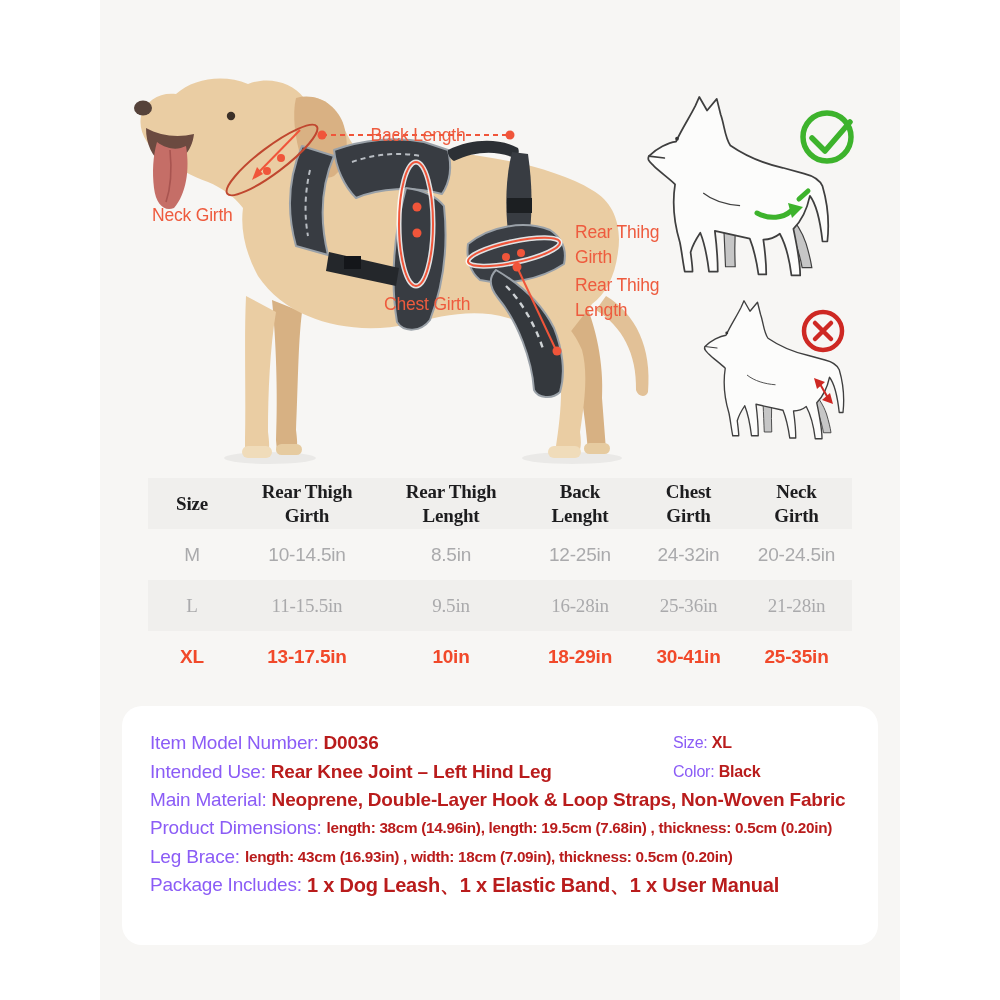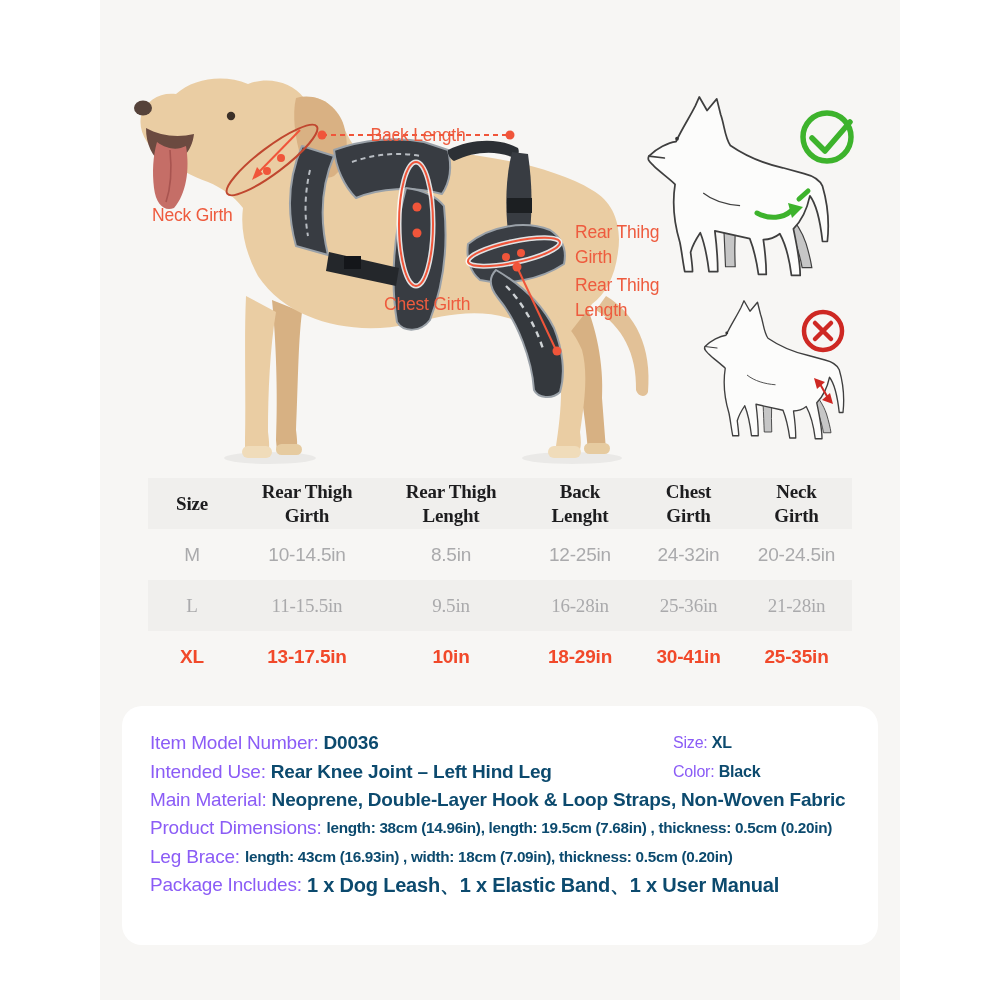--- a/index.html
+++ b/index.html
@@ -41,21 +41,21 @@
   .card{
     position:absolute;left:22px;top:706px;width:756px;height:239px;
     background:#ffffff;border-radius:20px;box-sizing:border-box;
     padding:23px 28px 0 28px;
   }
   .card .line{
     height:28.4px;display:flex;align-items:center;white-space:nowrap;
     font-size:19px;letter-spacing:-0.2px;color:#161616;
   }
   .card .lbl{color:#8b5cf6;font-weight:400;white-space:pre;}
-  .card .val{color:#0c4a6e;font-weight:700;white-space:pre;}
+  .card .val{color:#b91c1c;font-weight:700;white-space:pre;}
   .card .line.small .val{font-size:15.3px;letter-spacing:-0.3px;}
   .card .line.mid .val{font-size:20px;}
   .side-col{position:absolute;left:551px;top:23px;}
   .side-col .line{height:28.4px;display:flex;align-items:center;
     font-size:16px;letter-spacing:-0.2px;}
 </style>
 </head>
 <body>
 
 <div class="panel">

